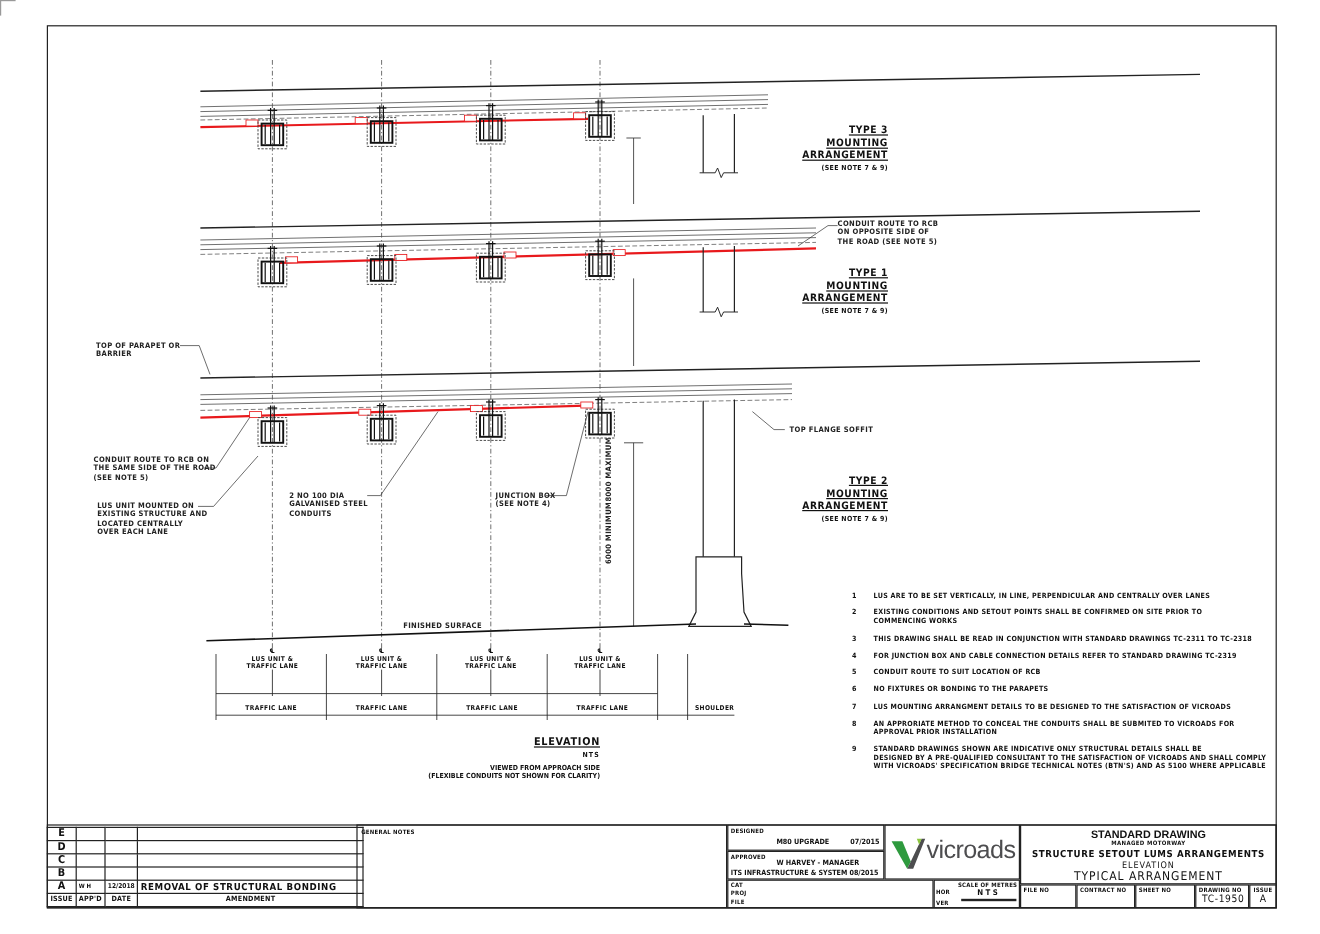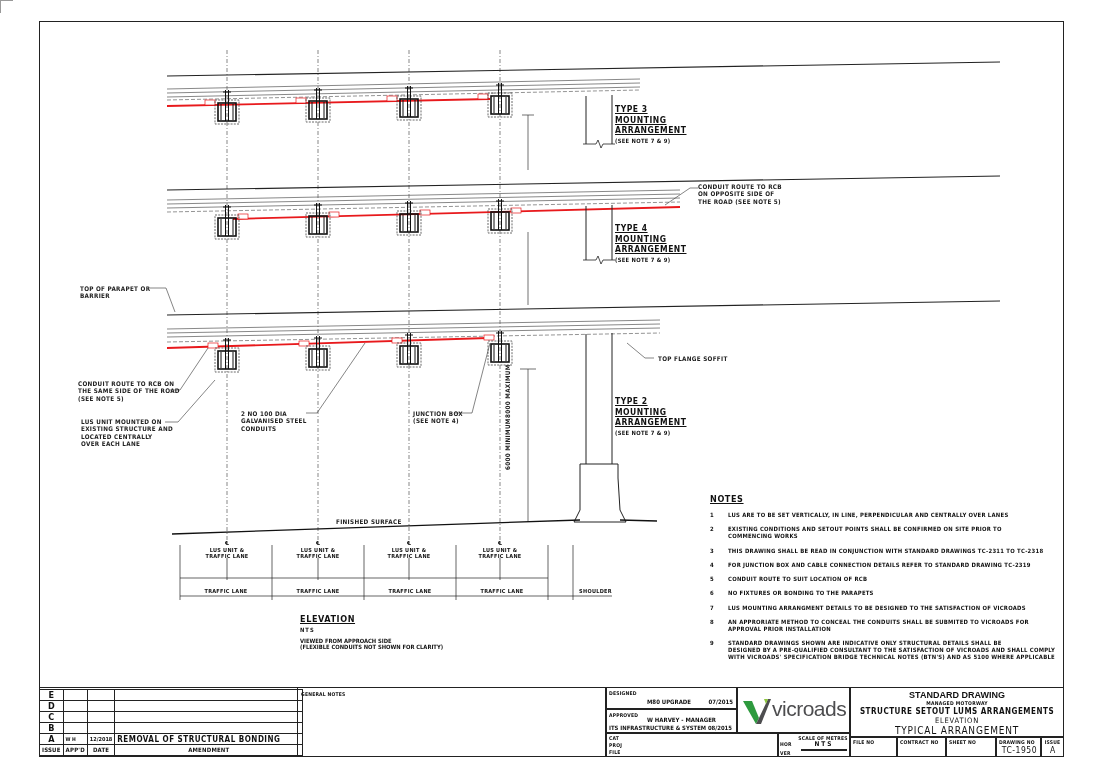--- a/index.html
+++ b/index.html
@@ -1,21 +1,21 @@
 <!DOCTYPE html>
 <html><head>
 <meta charset="utf-8">
 <style>
   html,body{margin:0;padding:0;background:#fff;}
   body{width:1100px;height:778px;position:relative;overflow:hidden;font-family:"DejaVu Sans Condensed","DejaVu Sans",sans-serif;color:#111;}
   .sheet{position:absolute;left:39px;top:21px;width:1025px;height:736px;border:1.5px solid #222;box-sizing:border-box;}
   .corner{position:absolute;left:0;top:0;width:12px;height:12px;border-left:1px solid #999;border-top:1px solid #999;}
   svg.drw{position:absolute;left:0;top:0;}
   .lbl{position:absolute;font-size:6.3px;line-height:7.4px;letter-spacing:.3px;white-space:pre-line;text-transform:uppercase;font-weight:bold;color:#222;}
-  .ttl{position:absolute;text-align:left;font-weight:bold;color:#111;}
+  .ttl{position:absolute;text-align:right;font-weight:bold;color:#111;}
   .ttl .t1{display:block;font-size:8.5px;text-decoration:underline;letter-spacing:.5px;}
   .ttl .t2{display:block;font-size:8.5px;text-decoration:underline;letter-spacing:.5px;margin-top:1px;}
   .ttl .t3{display:block;font-size:5.8px;margin-top:3px;letter-spacing:.3px;}
   .notes{position:absolute;left:710px;top:494px;width:350px;}
   .notes h3{margin:0 0 8px 0;font-size:9px;text-decoration:underline;letter-spacing:.6px;}
   .note{display:flex;font-size:5.9px;line-height:7px;font-weight:bold;margin-bottom:7.3px;letter-spacing:.25px;}
   .note .n{width:18px;flex:none;}
   .note .tx{white-space:pre-line;}
   
   table.rev{position:absolute;left:39px;top:689px;border-collapse:collapse;}
@@ -146,21 +146,21 @@
     <line x1="180" y1="596" x2="612" y2="596"></line>
   </g>
 </svg>
 
 <div class="ttl" style="left:615px;top:104px;width:125px;">
   <span class="t1">TYPE 3</span>
   <span class="t2">MOUNTING ARRANGEMENT</span>
   <span class="t3">(SEE NOTE 7 &amp; 9)</span>
 </div>
 <div class="ttl" style="left:615px;top:223px;width:125px;">
-  <span class="t1">TYPE 4</span>
+  <span class="t1">TYPE 1</span>
   <span class="t2">MOUNTING ARRANGEMENT</span>
   <span class="t3">(SEE NOTE 7 &amp; 9)</span>
 </div>
 <div class="ttl" style="left:615px;top:396px;width:125px;">
   <span class="t1">TYPE 2</span>
   <span class="t2">MOUNTING ARRANGEMENT</span>
   <span class="t3">(SEE NOTE 7 &amp; 9)</span>
 </div>
 
 <div class="lbl" style="left:698px;top:183px;">CONDUIT ROUTE TO RCB
@@ -206,21 +206,20 @@
 <div class="dim-txt" style="left:573px;top:588px;width:45px;">SHOULDER</div>
 
 <div class="ttl" style="left:300px;top:614px;width:200px;">
   <span style="display:block;font-size:9px;text-decoration:underline;letter-spacing:.6px;">ELEVATION</span>
   <span style="display:block;font-size:5.8px;margin-top:3px;letter-spacing:1px;">NTS</span>
   <span style="display:block;font-size:5.8px;margin-top:5px;">VIEWED FROM APPROACH SIDE</span>
   <span style="display:block;font-size:5.8px;">(FLEXIBLE CONDUITS NOT SHOWN FOR CLARITY)</span>
 </div>
 
 <div class="notes">
-  <h3>NOTES</h3>
   <div class="note">
       <span class="n">1</span>
       <span class="tx">LUS  ARE TO BE SET VERTICALLY, IN LINE, PERPENDICULAR AND CENTRALLY OVER LANES</span>
     </div>
   <div class="note">
       <span class="n">2</span>
       <span class="tx">EXISTING CONDITIONS AND SETOUT POINTS SHALL BE CONFIRMED ON SITE PRIOR TO
 COMMENCING WORKS</span>
     </div>
   <div class="note">

